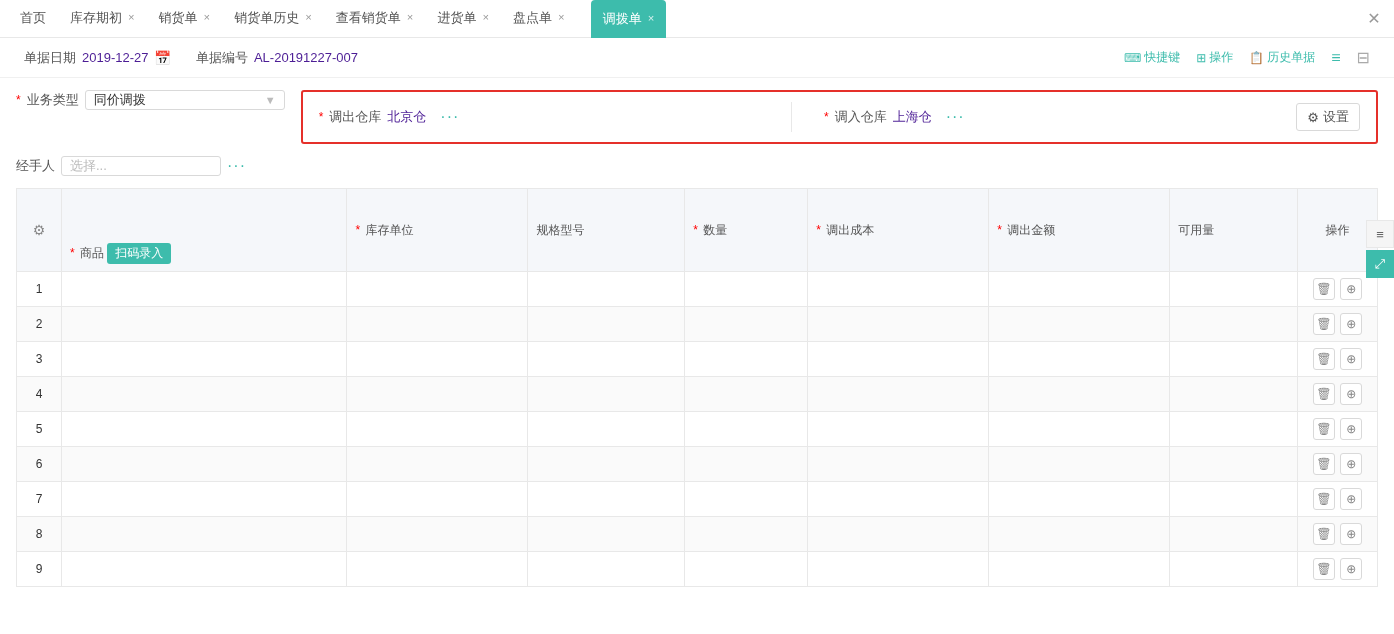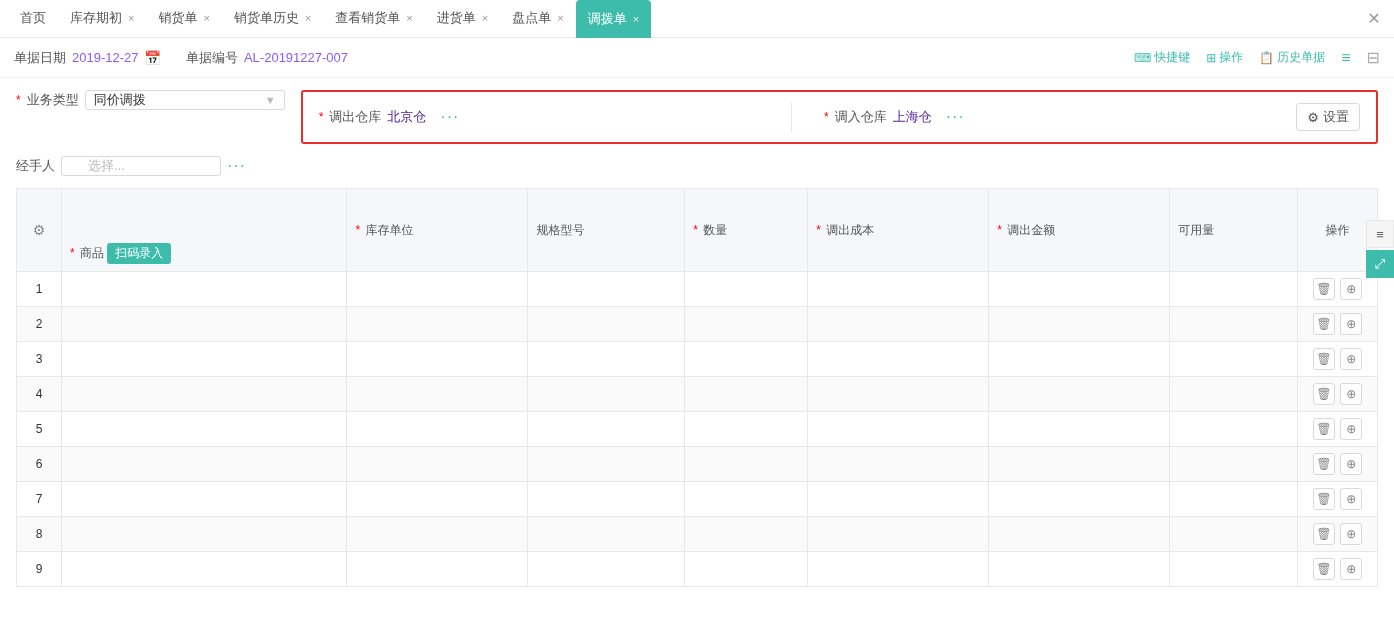--- a/index.html
+++ b/index.html
@@ -18,26 +18,28 @@
     .tab-item {
       display: flex;
       align-items: center;
       padding: 0 12px;
       height: 38px;
       cursor: pointer;
       font-size: 13px;
       color: #555;
       border-bottom: 2px solid transparent;
       white-space: nowrap;
+      font-family: Liberation Mono, monospace;
     }
     .tab-item.active {
       color: #fff;
       background: #3dbcac;
       border-radius: 4px 4px 0 0;
       border-bottom: none;
+      margin-left: 14px;
     }
     .tab-item .close-btn {
       margin-left: 6px;
       color: #999;
       font-size: 11px;
       cursor: pointer;
     }
     .tab-item.active .close-btn { color: rgba(255,255,255,0.8); }
     .window-close {
       position: absolute;
@@ -51,31 +53,31 @@
       justify-content: center;
       cursor: pointer;
       color: #999;
       font-size: 16px;
     }
     
     
     .form-header {
       display: flex;
       align-items: center;
-      padding: 10px 14px;
+      padding: 10px 24px;
       border-bottom: 1px solid #f0f0f0;
       gap: 24px;
     }
     .form-field {
       display: flex;
       align-items: center;
       gap: 6px;
       font-size: 13px;
     }
-    .form-field .value { color: #8b5cf6; font-weight: 500; }
+    .form-field .value { color: #4c1d95; font-weight: 500; }
     .date-icon {
       color: #3dbcac;
       cursor: pointer;
       font-size: 14px;
     }
     .header-right {
       margin-left: auto;
       display: flex;
       align-items: center;
       gap: 16px;
@@ -379,21 +381,21 @@
         <span>⚙</span>
         <span>设置</span>
       </div>
     </div>
   </div>
 
   <div class="second-row">
     <div class="field-group">
       <span class="field-label">经手人</span>
       <div class="field-select" style="color:#bbb; width: 160px;">
-        <span style="color:#bbb;margin-left:18px;">选择...</span>
+        <span style="color:#bbb;">选择...</span>
       </div>
       <span class="field-dots">···</span>
     </div>
   </div>
 
   <div class="table-wrapper">
     <table class="data-table">
       <thead>
         <tr>
           <th style="width:40px; text-align:center;">

